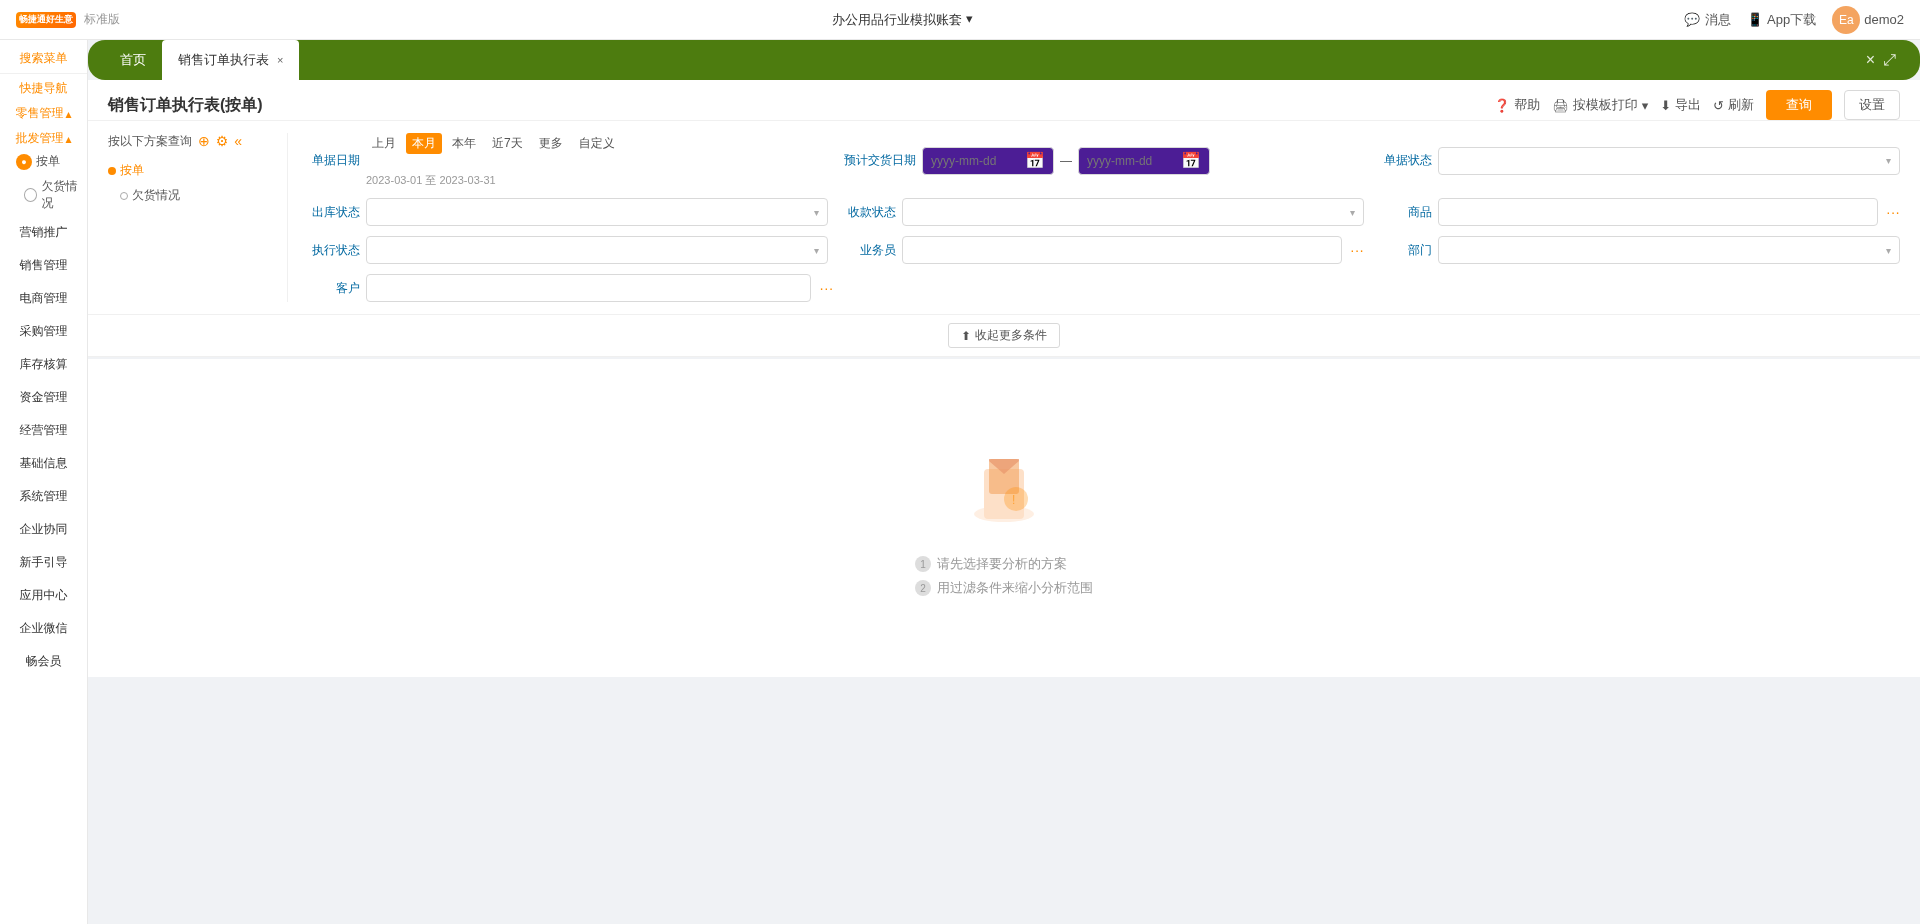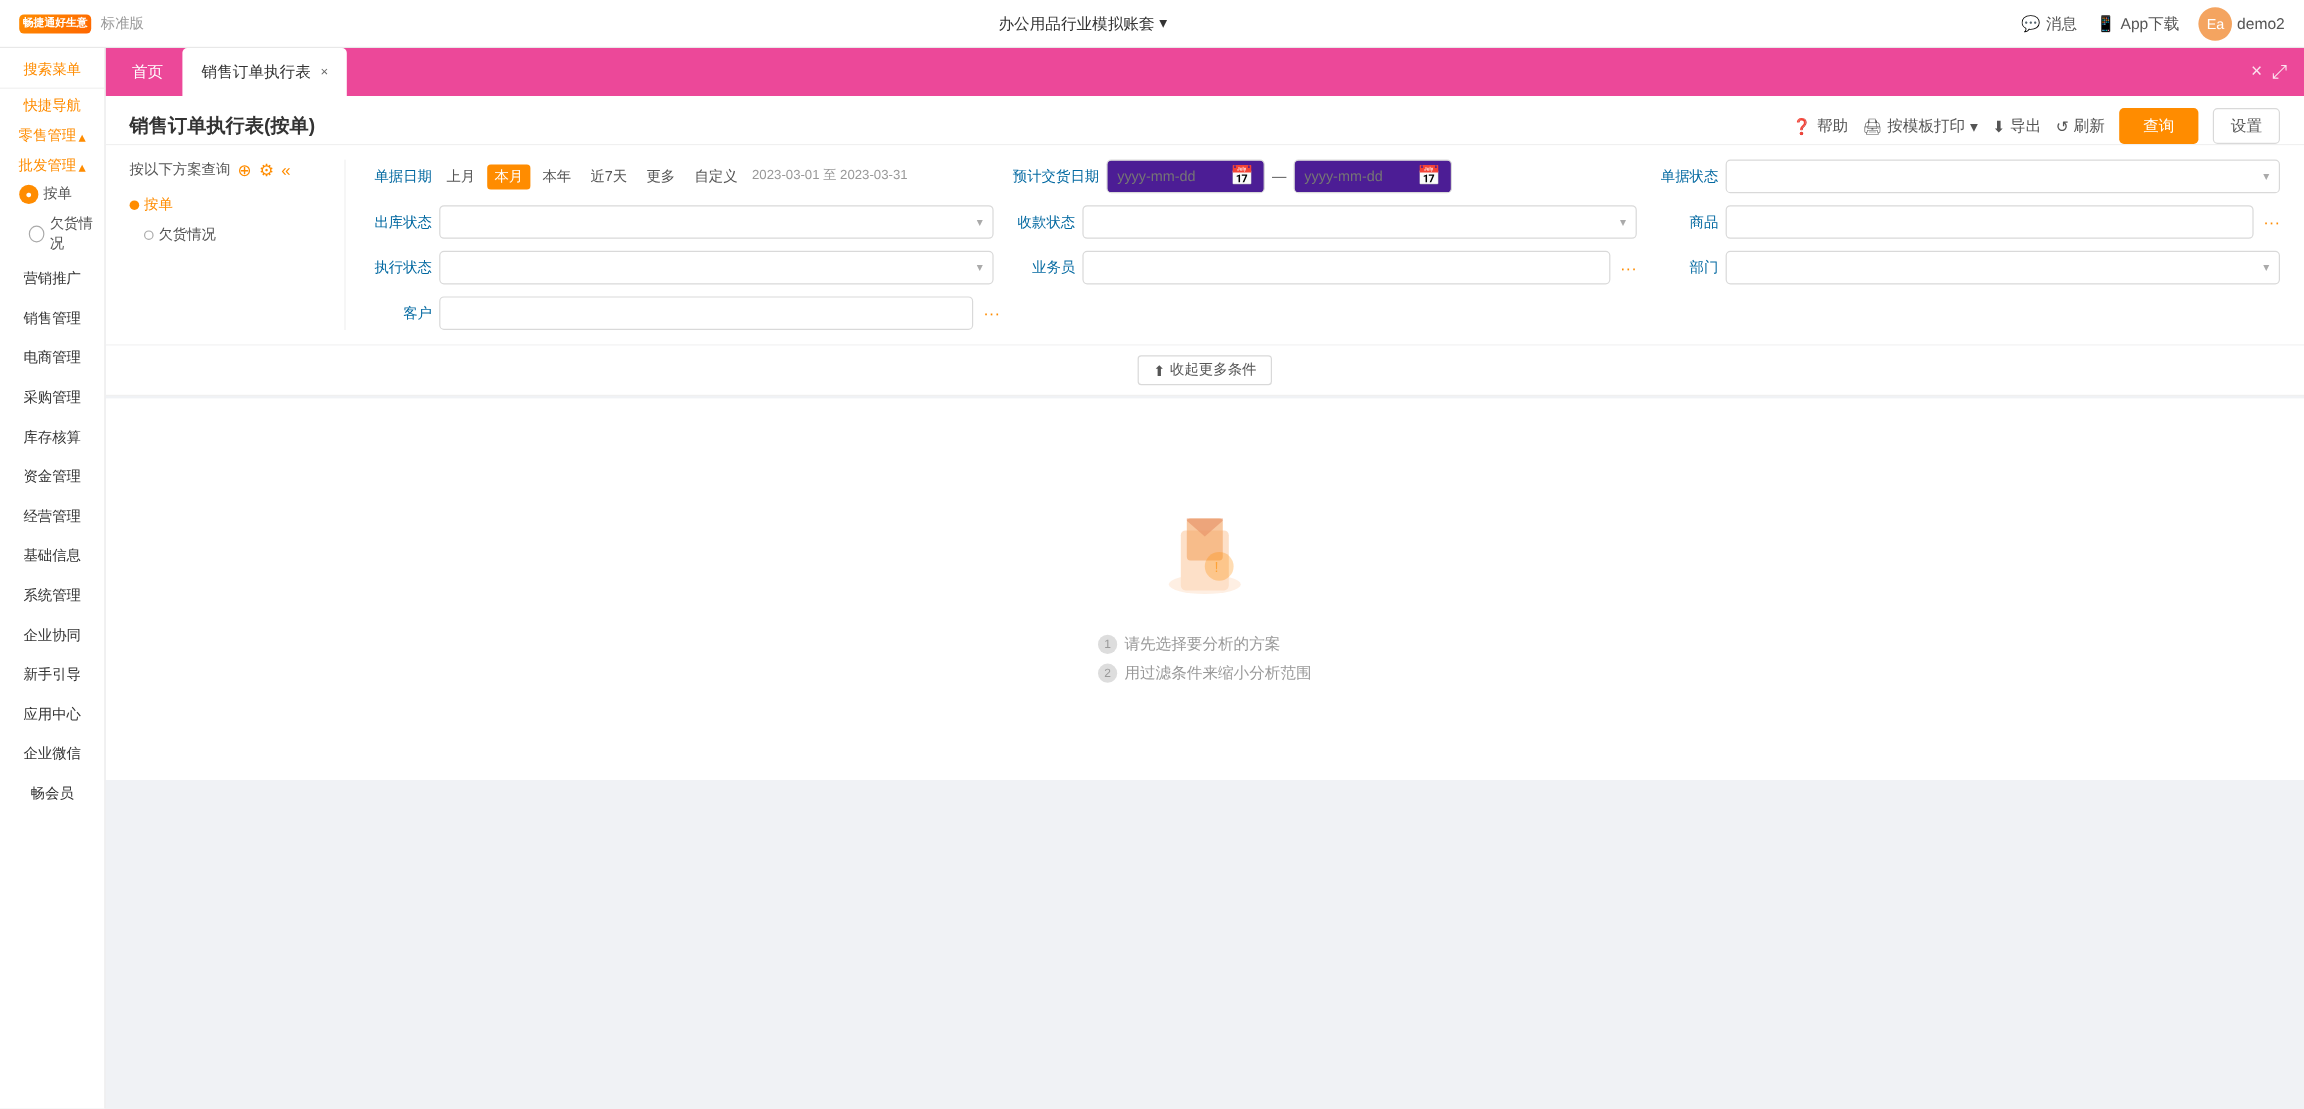--- a/index.html
+++ b/index.html
@@ -81,25 +81,26 @@
       gap: 2px;
       cursor: pointer;
     }
 
     
     .content-area { flex: 1; display: flex; flex-direction: column; overflow: hidden; }
 
     
     .tab-bar {
       height: 40px;
-      background: #ec4899;
-      display: flex;
-      align-items: center;
-      padding: 6px;
+      background: #4d7c0f;
+      display: flex;
+      align-items: center;
+      padding: 16px;
       flex-shrink: 0;
+      border-radius: 17px;
     }
     .tab-item {
       height: 40px;
       display: flex;
       align-items: center;
       padding: 0 16px;
       font-size: 13px;
       cursor: pointer;
       color: rgba(255,255,255,0.85);
       gap: 6px;
@@ -161,21 +162,21 @@
       width: 180px;
       flex-shrink: 0;
       padding-right: 16px;
       border-right: 1px solid #f0f0f0;
       margin-right: 20px;
     }
     .scheme-title {
       font-size: 12px;
       color: #555;
       display: flex;
-      align-items: flex-end;
+      align-items: flex-start;
       gap: 6px;
       margin-bottom: 8px;
     }
     .scheme-action { color: #ff8c00; cursor: pointer; font-size: 14px; }
     .scheme-item {
       display: flex;
       align-items: center;
       gap: 4px;
       font-size: 12px;
       color: #ff8c00;
@@ -476,21 +477,21 @@
               <span>欠货情况</span>
             </div>
           </div>
 
           <div class="filter-fields">
 
             <div class="filter-row-fields">
 
               <div class="filter-field">
                 <span class="filter-label">单据日期</span>
-                <div style="display:flex; flex-direction:row; gap:2px; flex:1;">
+                <div style="display:flex; flex-direction:column; gap:18px; flex:1;">
                   <div class="date-tabs">
                     <span class="date-tab">上月</span>
                     <span class="date-tab active">本月</span>
                     <span class="date-tab">本年</span>
                     <span class="date-tab">近7天</span>
                     <span class="date-tab">更多</span>
                     <span class="date-tab">自定义</span>
                   </div>
                   <div style="font-size:11px; color:#999; margin-top:1px;">2023-03-01 至 2023-03-31</div>
                 </div>

